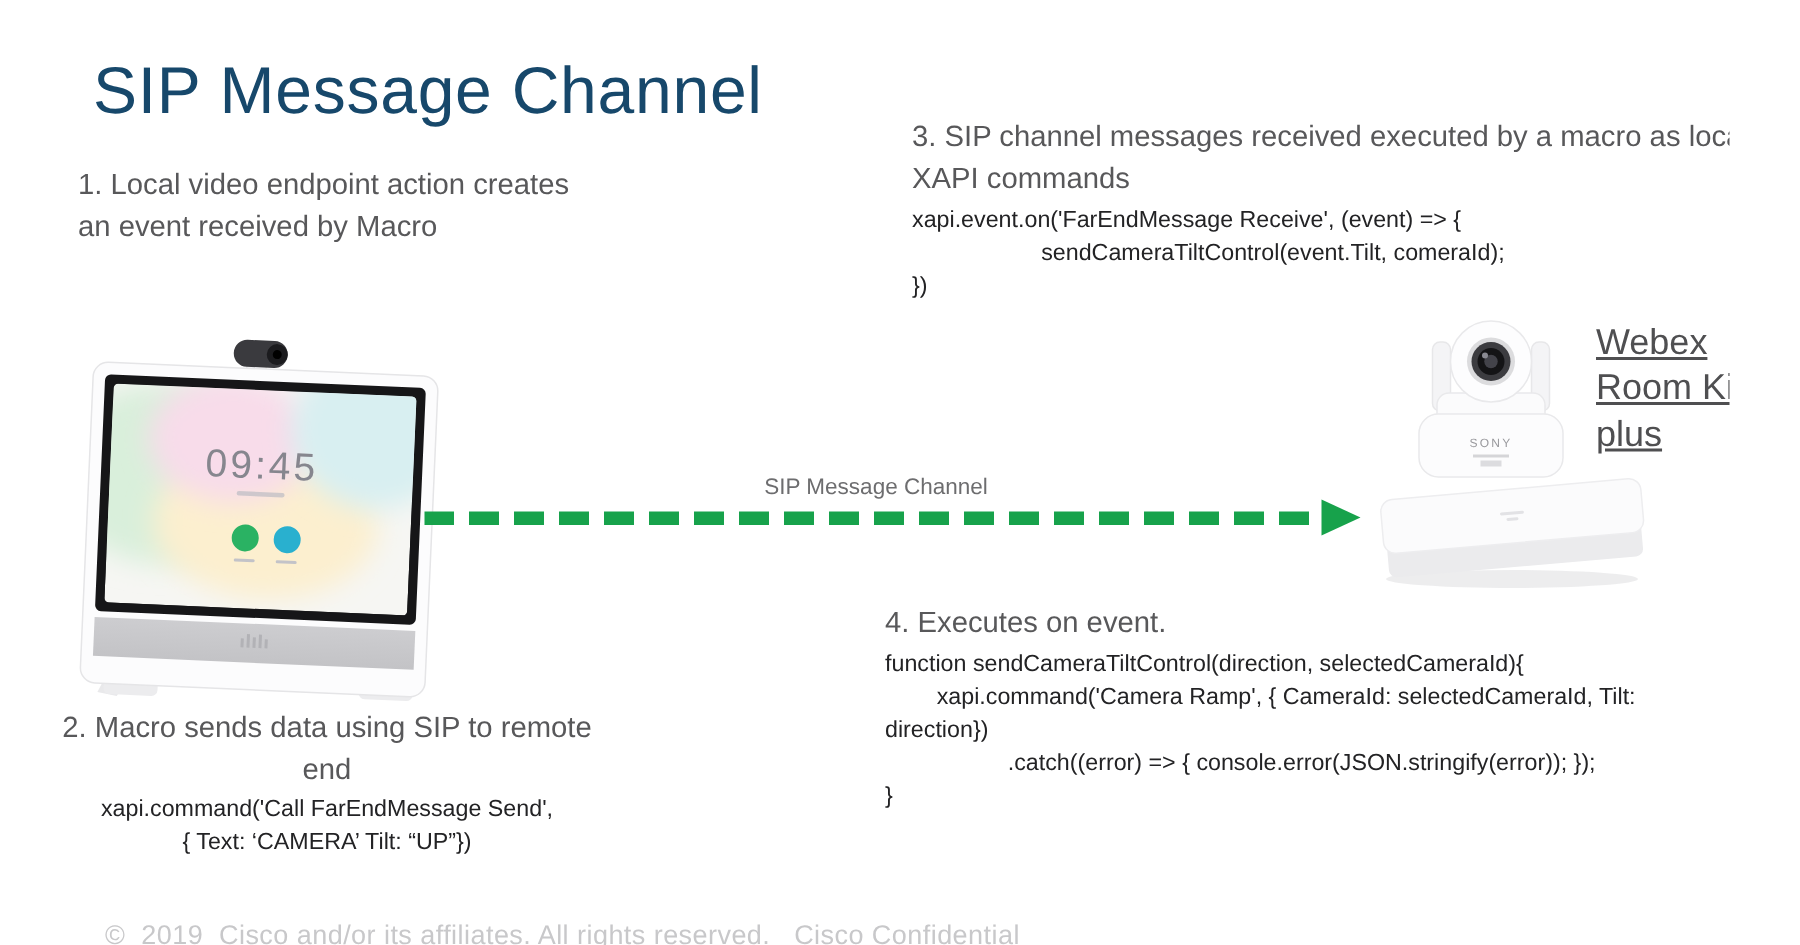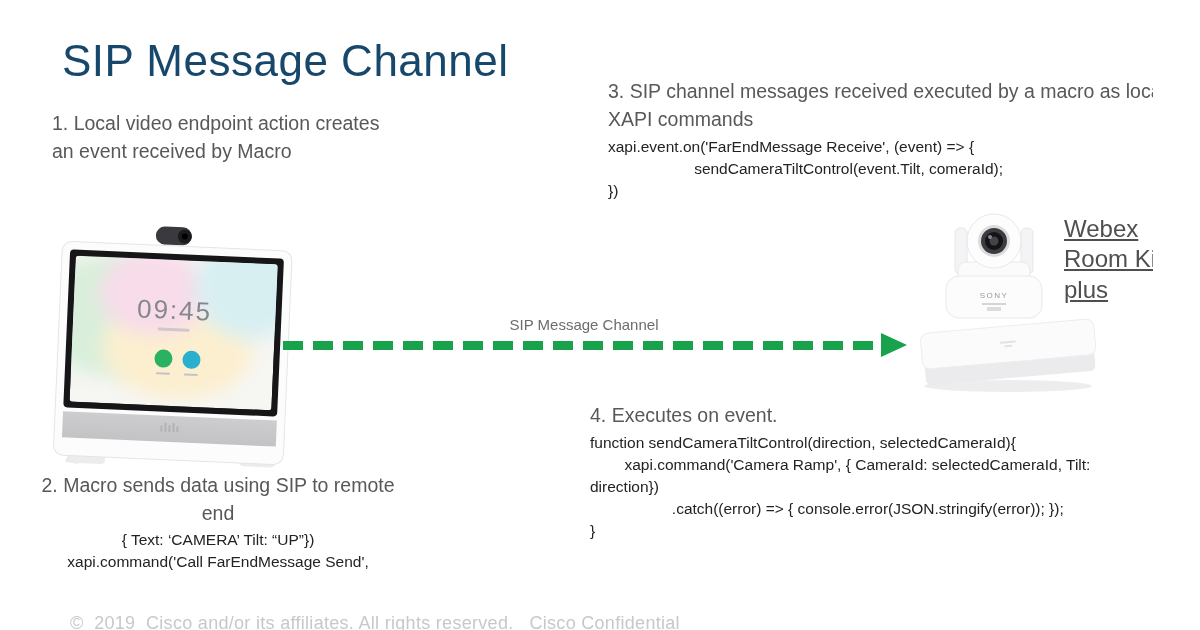--- a/index.html
+++ b/index.html
@@ -170,20 +170,20 @@
       <div class="code-line">        xapi.command('Camera Ramp', { CameraId: selectedCameraId, Tilt:</div>
       <div class="code-line">direction})</div>
       <div class="code-line">                   .catch((error) =&gt; { console.error(JSON.stringify(error)); });</div>
       <div class="code-line">}</div>
     </div>
   </div>
 
   <div class="step2">
     <div class="step-heading">2. Macro sends data using SIP to remote end</div>
     <div class="code">
+      <div class="code-line">xapi.command('Call FarEndMessage Send',</div>
       <div class="code-line">{ Text: ‘CAMERA’ Tilt: “UP”})</div>
-      <div class="code-line">xapi.command('Call FarEndMessage Send',</div>
     </div>
   </div>
 
   <div class="footer">©  2019  Cisco and/or its affiliates. All rights reserved.   Cisco Confidential</div>
 
 </div>
 
 </body></html>

